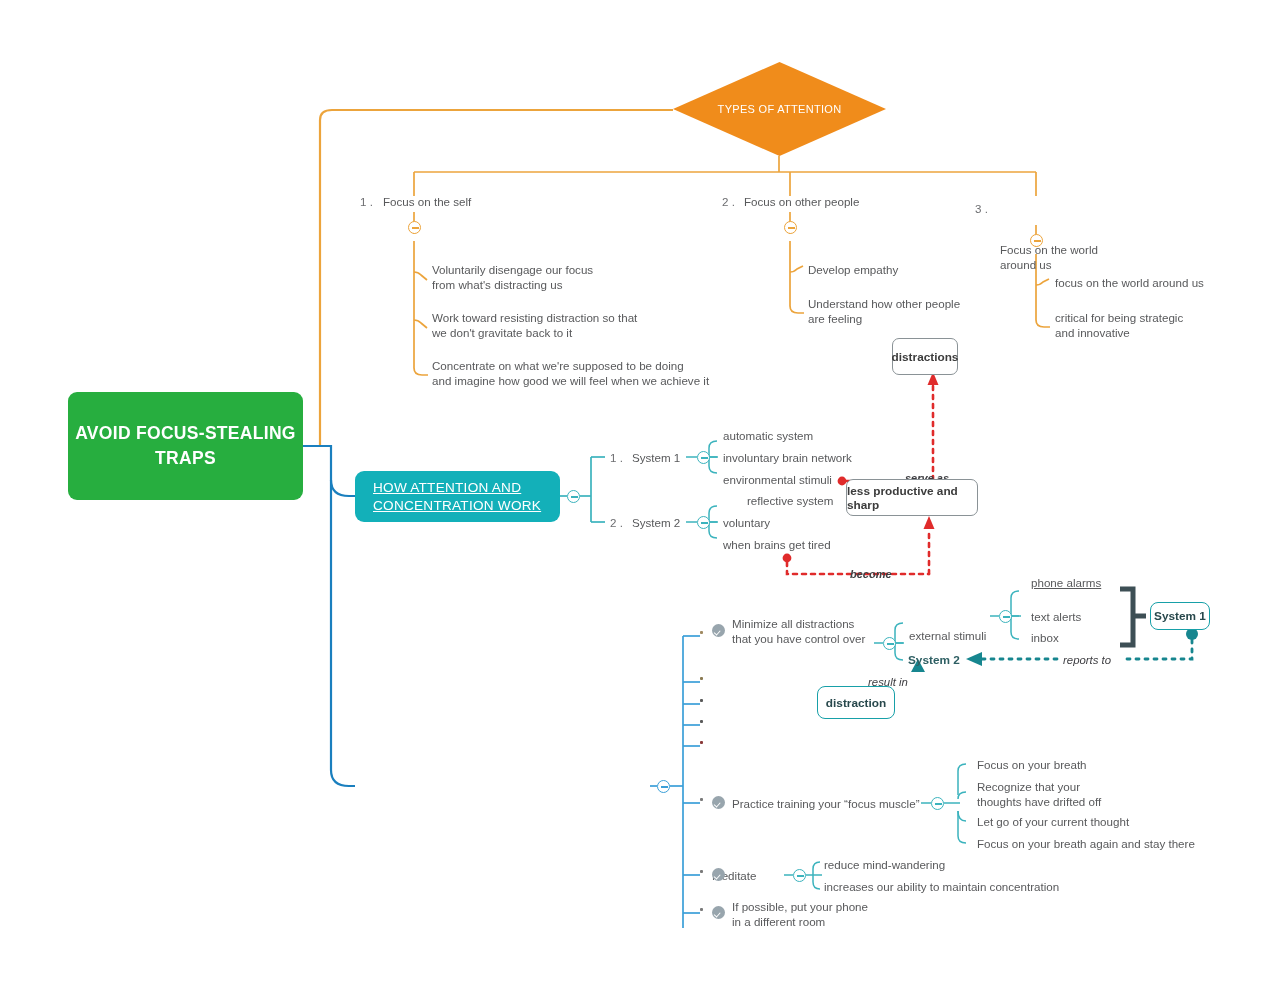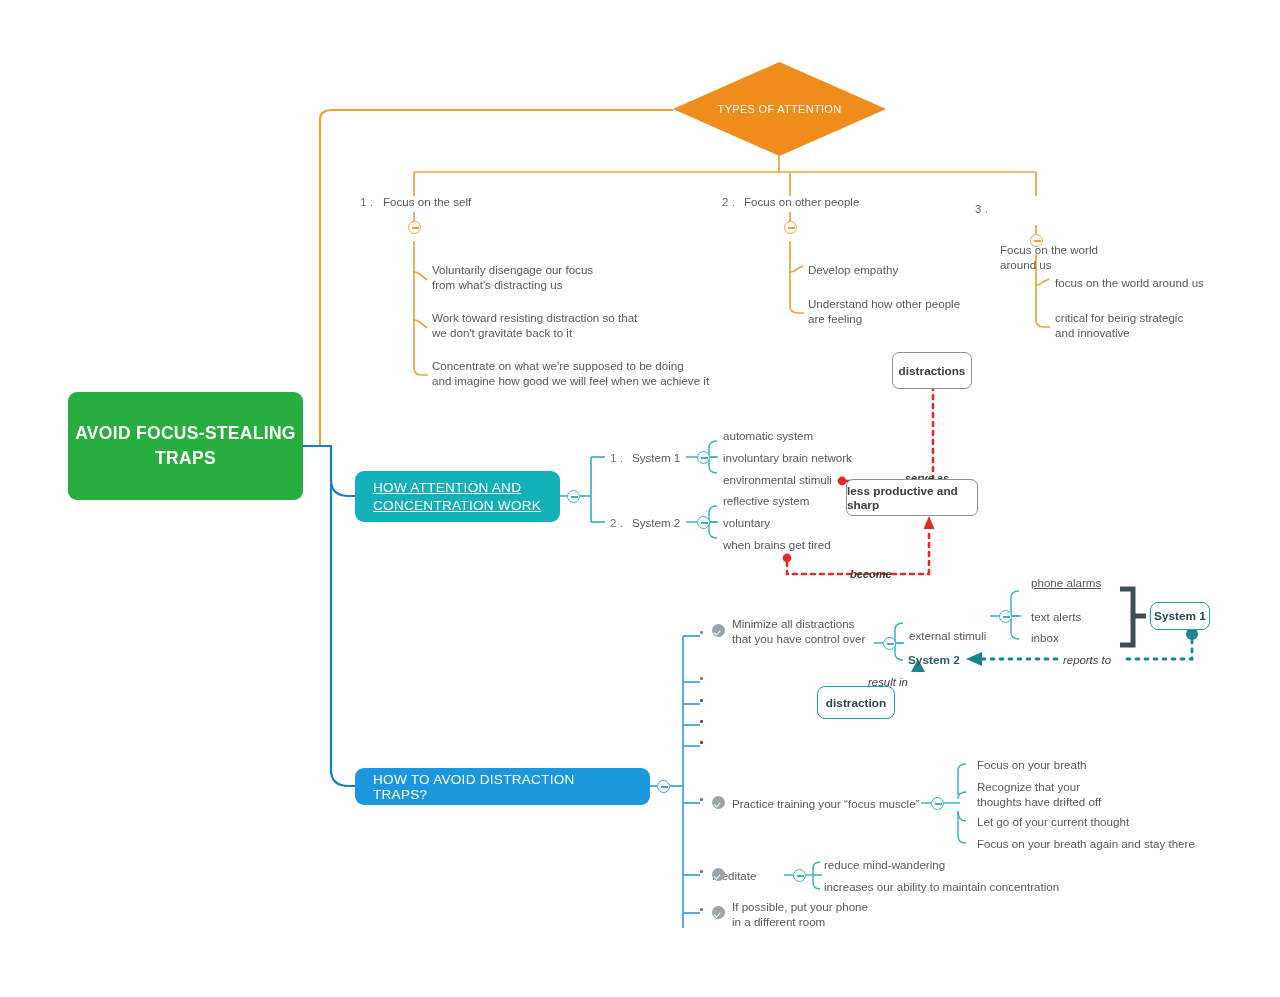--- a/index.html
+++ b/index.html
@@ -254,37 +254,34 @@
   <div class="txt num" style="left:610px; top:451px;">1 .</div>
   <div class="txt numlbl" style="left:632px; top:451px;">System 1</div>
   <div class="tog tl" style="left:697px; top:451px;"></div>
   <div class="txt" style="left:723px; top:429px;">automatic system</div>
   <div class="txt" style="left:723px; top:451px;">involuntary brain network</div>
   <div class="txt" style="left:723px; top:473px;">environmental stimuli</div>
 
   <div class="txt num" style="left:610px; top:516px;">2 .</div>
   <div class="txt numlbl" style="left:632px; top:516px;">System 2</div>
   <div class="tog tl" style="left:697px; top:516px;"></div>
-  <div class="txt" style="left:723px; top:494px;">reflective system</div>
+  <div class="txt" style="left:747px; top:494px;">reflective system</div>
   <div class="txt" style="left:723px; top:516px;">voluntary</div>
   <div class="txt" style="left:723px; top:538px;">when brains get tired</div>
 
-  <div class="gbox" style="left:892px; top:352px; width:80px; height:37px;justify-content:center;">
+  <div class="gbox" style="left:892px; top:338px; width:66px; height:37px;justify-content:center;">
     <span>distractions</span>
   </div>
   <div class="gbox" style="left:846px; top:479px; width:132px; height:37px;">
     <span>less productive and sharp</span>
   </div>
 
   <div class="txt ital" style="left:905px; top:471px;">serve as</div>
   <div class="txt ital" style="left:850px; top:567px;">become</div>
 
-  <div class="node pill pill-blue">
-    <span>HOW TO AVOID DISTRACTION TRAPS?</span>
-  </div>
   <div class="tog bl" style="left:657px; top:780px;"></div>
 
   <div class="minidot" style="left:700px; top:631px; background:#a08a62;"></div>
   <div class="chk" style="left:712px; top:624px;"></div>
   <div class="txt" style="left:732px; top:617px;">Minimize all distractions
 that you have control over</div>
   <div class="tog tl" style="left:883px; top:637px;"></div>
   <div class="txt" style="left:909px; top:609px;margin-top:20px;">external stimuli</div>
   <div class="tog tl" style="left:999px; top:610px;"></div>
   <div class="txt" style="left:1031px; top:576px;text-decoration:underline;">phone alarms</div>

